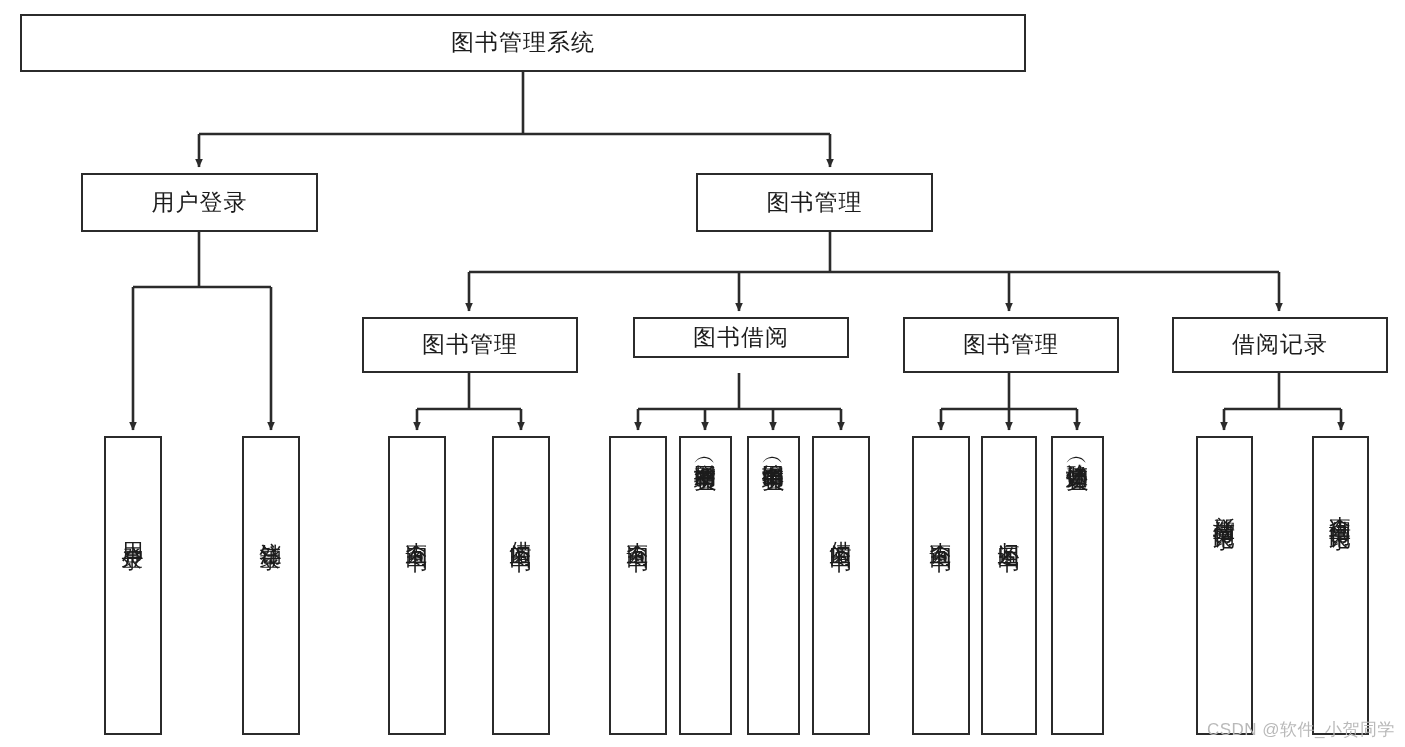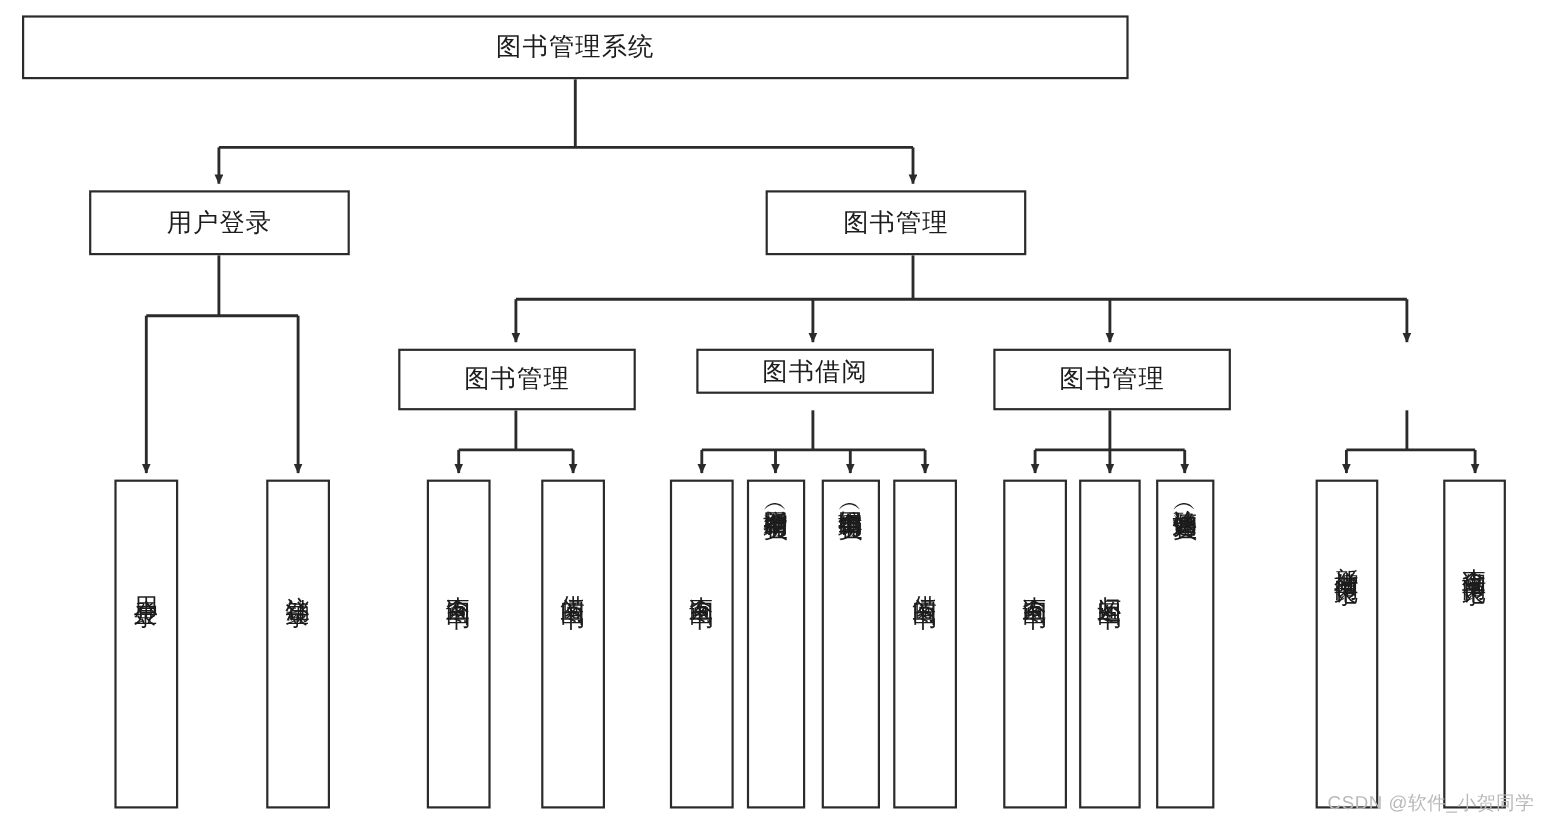--- a/index.html
+++ b/index.html
@@ -154,20 +154,23 @@
 
   <div class="node horiz" style="left:362px; top:317px; width:216px; height:56px;">
     <span class="node-label">图书管理</span>
   </div>
   <div class="node horiz" style="left:633px; top:317px; width:216px; height:41px;">
     <span class="node-label">图书借阅</span>
   </div>
   <div class="node horiz" style="left:903px; top:317px; width:216px; height:56px;">
     <span class="node-label">图书管理</span>
   </div>
+  <div class="node horiz" style="left:1172px; top:317px; width:216px; height:56px;">
+    <span class="node-label">借阅记录</span>
+  </div>
 
   <div class="node vert mid" style="left:104px; top:436px; width:58px; height:299px;">
     <span class="node-label">用户登录</span>
   </div>
   <div class="node vert mid" style="left:242px; top:436px; width:58px; height:299px;">
     <span class="node-label">注销登录</span>
   </div>
 
   <div class="node vert mid" style="left:388px; top:436px; width:58px; height:299px;">
     <span class="node-label">查询图书</span>

